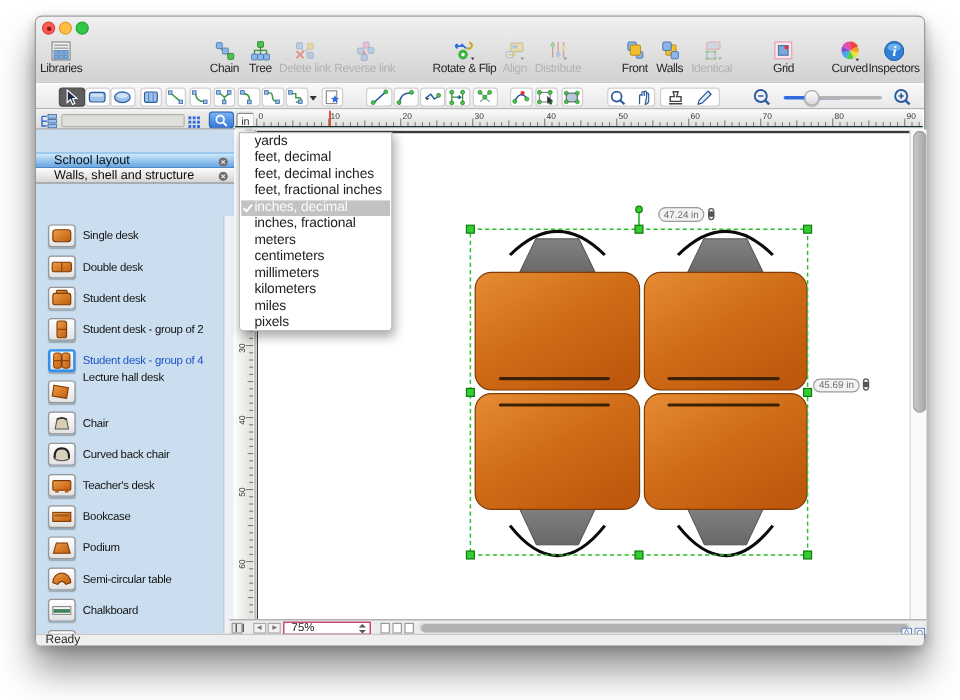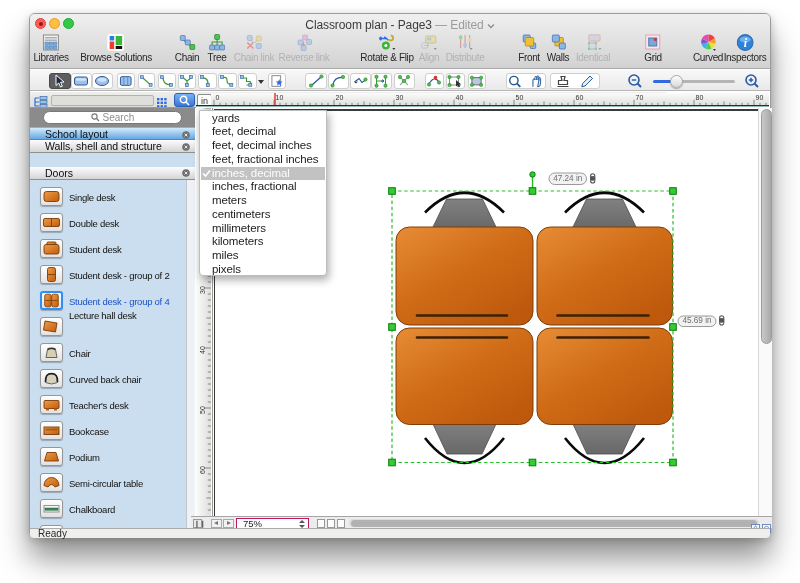--- a/index.html
+++ b/index.html
@@ -45,47 +45,34 @@
 #stat{left:0;top:514px;width:740px;height:10px;background:#efefed;border-top:1px solid #ababab;
  border-radius:0 0 4px 4px;font-size:10px;color:#2a2a2a;line-height:9px;padding-left:8px}
 #bscroll{left:161px;top:502px;width:581px;height:12px;background:#ececec;border-top:1px solid #a5a5a5}
 </style></head><body>
 <div id="win">
 <div class="a" id="tbar">
  <div class="a tl" style="left:5px;background:#fc5b57;border:1px solid #dd4541"></div>
  <div class="a" style="left:8.5px;top:7.5px;width:4px;height:4px;border-radius:50%;background:#921b16"></div>
  <div class="a tl" style="left:19px;background:#fdbe41;border:1px solid #df9f34"></div>
  <div class="a tl" style="left:33px;background:#34c84a;border:1px solid #25a634"></div>
- <div class="a" id="title">Classroom plan - Page3 <span class="gy">— Edited</span><svg width="8" height="6" style="margin-left:3px">
-          <path d="M1,1.5 L4,4.5 L7,1.5" stroke="#8e8e8e" stroke-width="1.3" fill="none"></path>
-        </svg></div>
  <div class="tb" style="left:21px">
         <svg width="17" height="17" viewBox="0 0 17 17">
           <rect x="1" y="1" width="15" height="15" fill="#f2f2f2" stroke="#8a8a8a"></rect>
           <rect x="2.5" y="3" width="12" height="1.4" fill="#aaa"></rect>
           <rect x="2.5" y="5.5" width="12" height="1.4" fill="#aaa"></rect>
           <rect x="2.5" y="8" width="3.6" height="3.2" fill="#7aa8d8" stroke="#4a7ab0" stroke-width=".5"></rect>
           <rect x="6.7" y="8" width="3.6" height="3.2" fill="#7aa8d8" stroke="#4a7ab0" stroke-width=".5"></rect>
           <rect x="10.9" y="8" width="3.6" height="3.2" fill="#7aa8d8" stroke="#4a7ab0" stroke-width=".5"></rect>
           <rect x="2.5" y="12" width="3.6" height="3.2" fill="#7aa8d8" stroke="#4a7ab0" stroke-width=".5"></rect>
           <rect x="6.7" y="12" width="3.6" height="3.2" fill="#7aa8d8" stroke="#4a7ab0" stroke-width=".5"></rect>
           <rect x="10.9" y="12" width="3.6" height="3.2" fill="#7aa8d8" stroke="#4a7ab0" stroke-width=".5"></rect>
         </svg>
         <span>Libraries</span>
       </div>
-      <div class="tb" style="left:86px">
-        <svg width="17" height="17" viewBox="0 0 17 17">
-          <rect x="0" y="0" width="17" height="17" rx="3" fill="#fff"></rect>
-          <rect x="2.5" y="2" width="4.5" height="4.5" fill="#2f7ce0"></rect>
-          <rect x="2.5" y="7.5" width="4.5" height="7.5" fill="#f03a30"></rect>
-          <rect x="8.5" y="2" width="6.5" height="9" fill="#3db53a"></rect>
-          <rect x="8.5" y="12" width="6.5" height="3" fill="#111"></rect>
-        </svg>
-        <span>Browse Solutions</span>
-      </div>
       <div class="tb" style="left:157px">
         <svg width="17" height="17" viewBox="0 0 17 17">
           <path d="M4,5 L8,9 M10,10 L13,13" stroke="#3a9a3a" stroke-width="1.2" fill="none"></path>
           <rect x="1.5" y="1.5" width="5" height="5" rx="1" fill="#8db6e8" stroke="#3a6aa8" stroke-width=".6"></rect>
           <rect x="6.5" y="6" width="5" height="5" rx="1" fill="#8db6e8" stroke="#3a6aa8" stroke-width=".6"></rect>
           <rect x="11" y="10.5" width="5" height="5" rx="1" fill="#4fc04f" stroke="#1a7a1a" stroke-width=".6"></rect>
         </svg>
         <span>Chain</span>
       </div>
       <div class="tb" style="left:187px">
@@ -99,21 +86,21 @@
         <span>Tree</span>
       </div>
       <div class="tb dis" style="left:224px">
         <svg width="17" height="17" viewBox="0 0 17 17">
           <path d="M4,5 L8,9 M9,9 L12,5" stroke="#888" stroke-width="1" fill="none"></path>
           <rect x="1.5" y="1.5" width="5" height="5" rx="1" fill="#8db6e8" stroke="#3a6aa8" stroke-width=".6"></rect>
           <rect x="10.5" y="2" width="5" height="5" rx="1" fill="#e8cf6a" stroke="#b09020" stroke-width=".6"></rect>
           <rect x="10.5" y="9.5" width="5" height="5" rx="1" fill="#8db6e8" stroke="#3a6aa8" stroke-width=".6"></rect>
           <path d="M1.5,8.5 L7.5,14.5 M7.5,8.5 L1.5,14.5" stroke="#e04030" stroke-width="1.6"></path>
         </svg>
-        <span>Chain link</span>
+        <span>Delete link</span>
       </div>
       <div class="tb dis" style="left:274px">
         <svg width="17" height="17" viewBox="0 0 17 17">
           <rect x="7" y="1" width="5" height="5" rx="1" fill="#e890c8" stroke="#b05090" stroke-width=".6"></rect>
           <rect x="11" y="5.5" width="5" height="5" rx="1" fill="#8db6e8" stroke="#3a6aa8" stroke-width=".6"></rect>
           <rect x="2.5" y="6" width="5" height="5" rx="1" fill="#8db6e8" stroke="#3a6aa8" stroke-width=".6"></rect>
           <path d="M8,8 L8,12 M6.5,10.5 L8,13 L9.5,10.5" stroke="#e04030" stroke-width="1.3" fill="none"></path>
           <rect x="5.5" y="11.5" width="5" height="5" rx="1" fill="#8db6e8" stroke="#3a6aa8" stroke-width=".6"></rect>
         </svg>
         <span>Reverse link</span>
@@ -608,35 +595,25 @@
           <text x="0" y="0" font-size="7" fill="#333" font-family="Liberation Sans" transform="translate(8.5,302) rotate(-90)" text-anchor="middle">50</text>
           <text x="0" y="0" font-size="7" fill="#333" font-family="Liberation Sans" transform="translate(8.5,362) rotate(-90)" text-anchor="middle">60</text>
         </svg></div>
       <div class="a" style="left:16px;top:0;width:1px;height:408px;background:#999"></div>
       <div class="a" style="left:17.5px;top:1px;width:1.5px;height:407px;background:#3a3a3a"></div>
       <div class="a" style="left:17.5px;top:1px;width:547px;height:1.5px;background:#3a3a3a"></div>
       <div class="a" style="left:562px;top:0;width:14px;height:408px;background:#fafafa;border-left:1px solid #d8d8d8"></div>
       <div class="a" style="left:564.5px;top:1px;width:11px;height:235px;background:linear-gradient(90deg,#c9c9c9,#a8a8a8);border:1px solid #9a9a9a;border-radius:5.5px"></div>
     </div>
 <div class="a" id="sidebar">
-      <div class="a" id="srow">
-        <div class="a" id="sfield"><svg width="9" height="9" viewBox="0 0 9 9" style="vertical-align:-1px">
-            <circle cx="3.5" cy="3.5" r="2.6" fill="none" stroke="#777" stroke-width="1.1"></circle>
-            <path d="M5.5,5.5 L8,8" stroke="#777" stroke-width="1.2"></path>
-          </svg> Search</div>
-      </div>
       <div class="cat" style="top:32.2px">Walls, shell and structure<svg width="8" height="8" viewBox="0 0 8 8" style="position:absolute;right:5px;top:2.5px">
           <circle cx="4" cy="4" r="3.8" fill="#6f6f6f"></circle>
           <path d="M2.6,2.6 L5.4,5.4 M5.4,2.6 L2.6,5.4" stroke="#e8e8e8" stroke-width="1"></path>
         </svg></div>
       <div class="cat sel" style="top:19px">School layout<svg width="8" height="8" viewBox="0 0 8 8" style="position:absolute;right:5px;top:2.5px">
-          <circle cx="4" cy="4" r="3.8" fill="#6f6f6f"></circle>
-          <path d="M2.6,2.6 L5.4,5.4 M5.4,2.6 L2.6,5.4" stroke="#e8e8e8" stroke-width="1"></path>
-        </svg></div>
-      <div class="cat" style="top:58.6px">Doors<svg width="8" height="8" viewBox="0 0 8 8" style="position:absolute;right:5px;top:2.5px">
           <circle cx="4" cy="4" r="3.8" fill="#6f6f6f"></circle>
           <path d="M2.6,2.6 L5.4,5.4 M5.4,2.6 L2.6,5.4" stroke="#e8e8e8" stroke-width="1"></path>
         </svg></div>
       <div class="itm" style="top:79px">
         <svg width="21" height="17" viewBox="0 0 21 17">
           <defs>
             <linearGradient id="og" x1="0" y1="0" x2="1" y2="1">
               <stop offset="0" stop-color="#ef9c45"></stop>
               <stop offset="1" stop-color="#c05c0e"></stop>
             </linearGradient>

